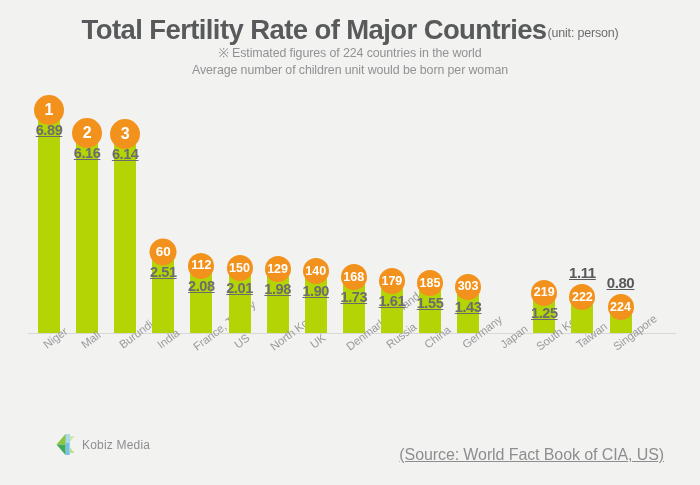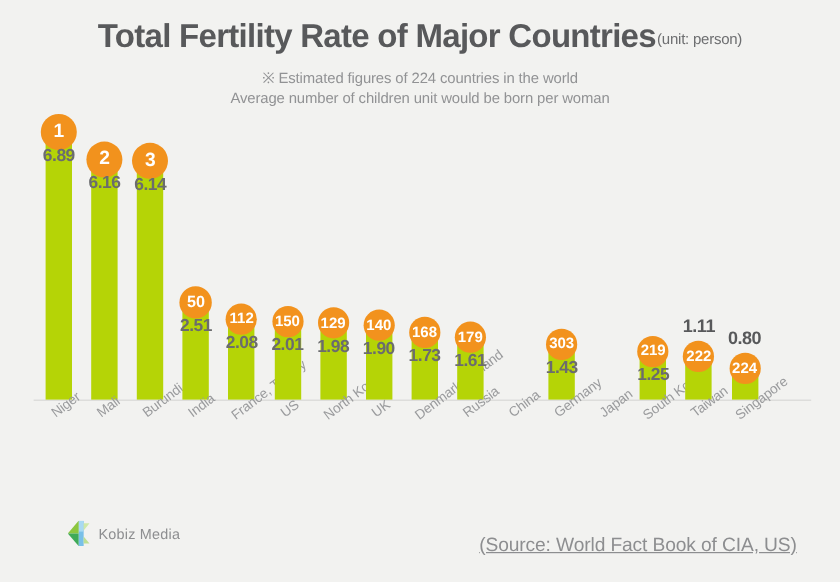--- a/index.html
+++ b/index.html
@@ -41,21 +41,21 @@
   }
   .title-unit {
     font-size: 12.5px;
     color: #6d6e70;
     letter-spacing: -0.2px;
     position: relative;
     top: -2px;
     margin-left: 1px;
   }
   .subtitle {
-    margin-top: 12px;
+    margin-top: 0;
     font-size: 12.4px;
     color: #919294;
     line-height: 17px;
     letter-spacing: -0.1px;
   }
 
   
   .plot {
     position: absolute;
     left: 0;
@@ -101,20 +101,21 @@
   .badge.b3 { width: 26px; height: 26px; font-size: 12.5px; }
   .value {
     position: absolute;
     left: 50%;
     transform: translateX(-50%);
     font-size: 14.5px;
     font-weight: bold;
     color: #6b6c6e;
     white-space: nowrap;
     letter-spacing: -0.4px;
+    text-decoration: underline;
   }
   .value.inside {
     color: #6b6c6e;
   }
   .value.outside {
     color: #58595b;
     font-size: 15px;
   }
   .cat-label {
     position: absolute;
@@ -192,21 +193,21 @@
       </div>
       <div class="cat-label" style="left: 79.1px; top: 341px;">Mali</div>
       <div class="bar-group" style="left: 114.2px; height: 333px; top: 0px; bottom: auto;">
         <div class="bar" style="height: 198.936px; bottom: 0px; background: rgb(181, 212, 6);"></div>
         <div class="badge b1" style="bottom: 198.936px; transform: translate(-50%, 50%); background: rgb(242, 146, 29);">3</div>
         <div class="value inside" style="bottom: 170.936px;">6.14</div>
       </div>
       <div class="cat-label" style="left: 117.2px; top: 341px;">Burundi</div>
       <div class="bar-group" style="left: 152.3px; height: 333px; top: 0px; bottom: auto;">
         <div class="bar" style="height: 81.324px; bottom: 0px; background: rgb(181, 212, 6);"></div>
-        <div class="badge b2" style="bottom: 81.324px; transform: translate(-50%, 50%); background: rgb(242, 146, 29);">50</div>
+        <div class="badge b2" style="bottom: 81.324px; transform: translate(-50%, 50%); background: rgb(242, 146, 29);">60</div>
         <div class="value inside" style="bottom: 53.324px;">2.51</div>
       </div>
       <div class="cat-label" style="left: 155.3px; top: 341px;">India</div>
       <div class="bar-group" style="left: 190.4px; height: 333px; top: 0px; bottom: auto;">
         <div class="bar" style="height: 67.392px; bottom: 0px; background: rgb(181, 212, 6);"></div>
         <div class="badge b3" style="bottom: 67.392px; transform: translate(-50%, 50%); background: rgb(242, 146, 29);">112</div>
         <div class="value inside" style="bottom: 39.392px;">2.08</div>
       </div>
       <div class="cat-label" style="left: 191.4px; top: 343px;">France, Turkey</div>
       <div class="bar-group" style="left: 228.5px; height: 333px; top: 0px; bottom: auto;">
@@ -232,20 +233,25 @@
         <div class="badge b3" style="bottom: 56.052px; transform: translate(-50%, 50%); background: rgb(242, 146, 29);">168</div>
         <div class="value inside" style="bottom: 28.052px;">1.73</div>
       </div>
       <div class="cat-label" style="left: 343.8px; top: 343px;">Denmark, Finland</div>
       <div class="bar-group" style="left: 380.9px; height: 333px; top: 0px; bottom: auto;">
         <div class="bar" style="height: 52.164px; bottom: 0px; background: rgb(181, 212, 6);"></div>
         <div class="badge b3" style="bottom: 52.164px; transform: translate(-50%, 50%); background: rgb(242, 146, 29);">179</div>
         <div class="value inside" style="bottom: 24.164px;">1.61</div>
       </div>
       <div class="cat-label" style="left: 383.9px; top: 341px;">Russia</div>
+      <div class="bar-group" style="left: 419px; height: 333px; top: 0px; bottom: auto;">
+        <div class="bar" style="height: 50.22px; bottom: 0px; background: rgb(181, 212, 6);"></div>
+        <div class="badge b3" style="bottom: 50.22px; transform: translate(-50%, 50%); background: rgb(242, 146, 29);">185</div>
+        <div class="value inside" style="bottom: 22.22px;">1.55</div>
+      </div>
       <div class="cat-label" style="left: 422px; top: 341px;">China</div>
       <div class="bar-group" style="left: 457.1px; height: 333px; top: 0px; bottom: auto;">
         <div class="bar" style="height: 46.332px; bottom: 0px; background: rgb(181, 212, 6);"></div>
         <div class="badge b3" style="bottom: 46.332px; transform: translate(-50%, 50%); background: rgb(242, 146, 29);">303</div>
         <div class="value inside" style="bottom: 18.332px;">1.43</div>
       </div>
       <div class="cat-label" style="left: 460.1px; top: 341px;">Germany</div>
       <div class="cat-label" style="left: 498.2px; top: 341px;">Japan</div>
       <div class="bar-group" style="left: 533.3px; height: 333px; top: 0px; bottom: auto;">
         <div class="bar" style="height: 40.5px; bottom: 0px; background: rgb(181, 212, 6);"></div>

